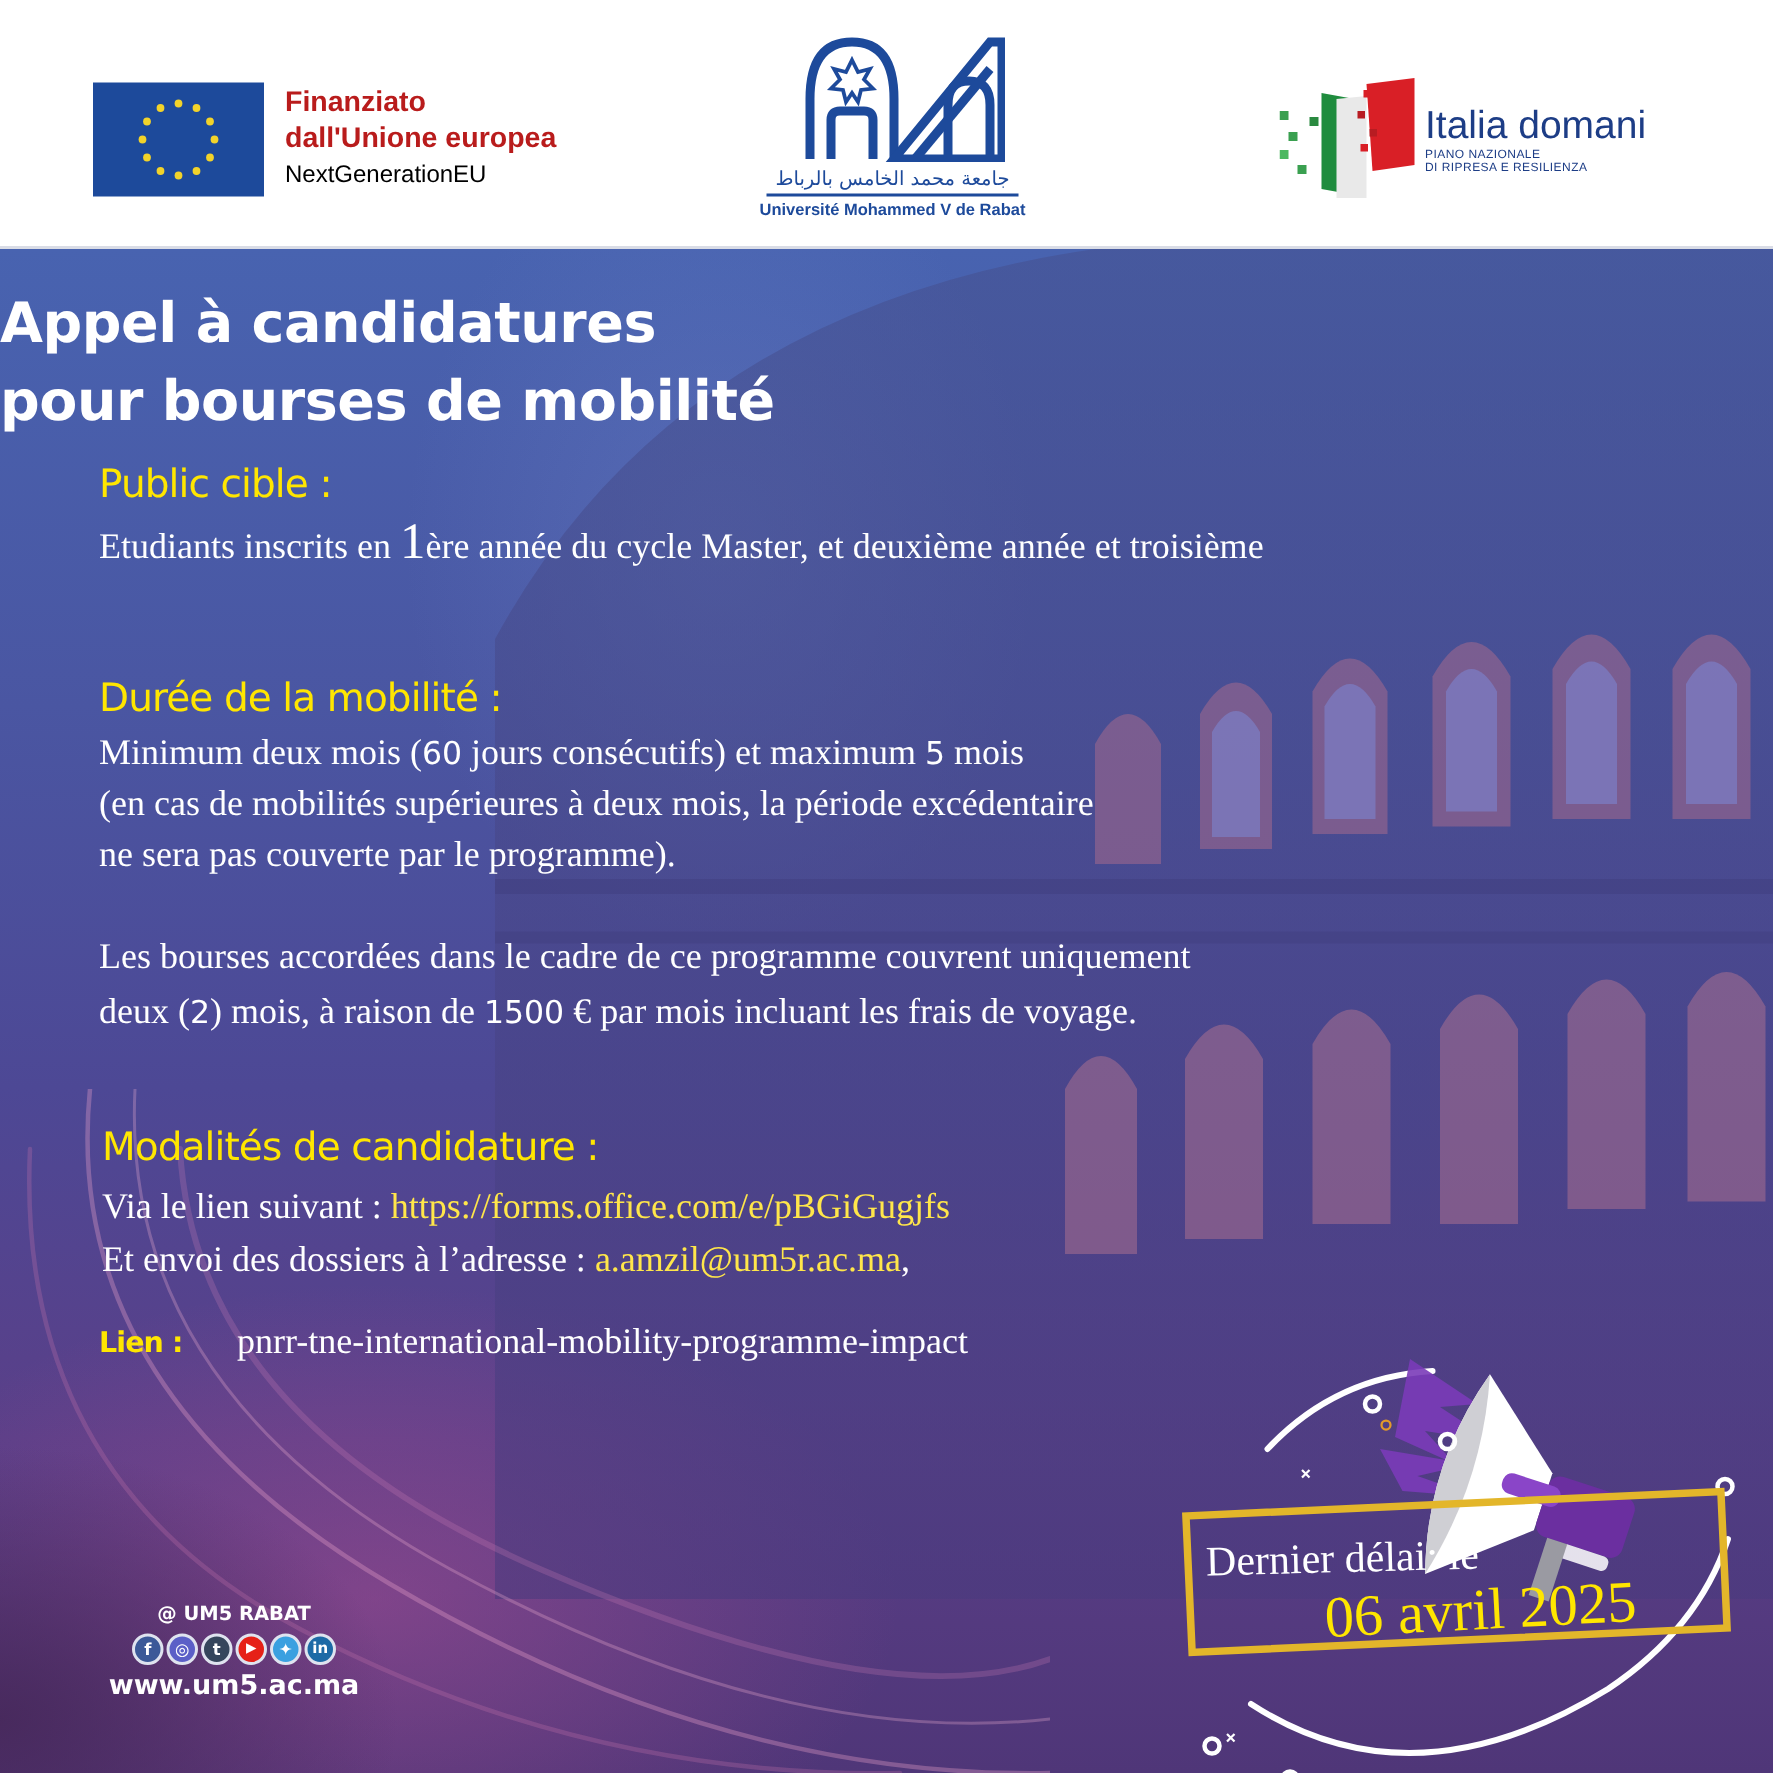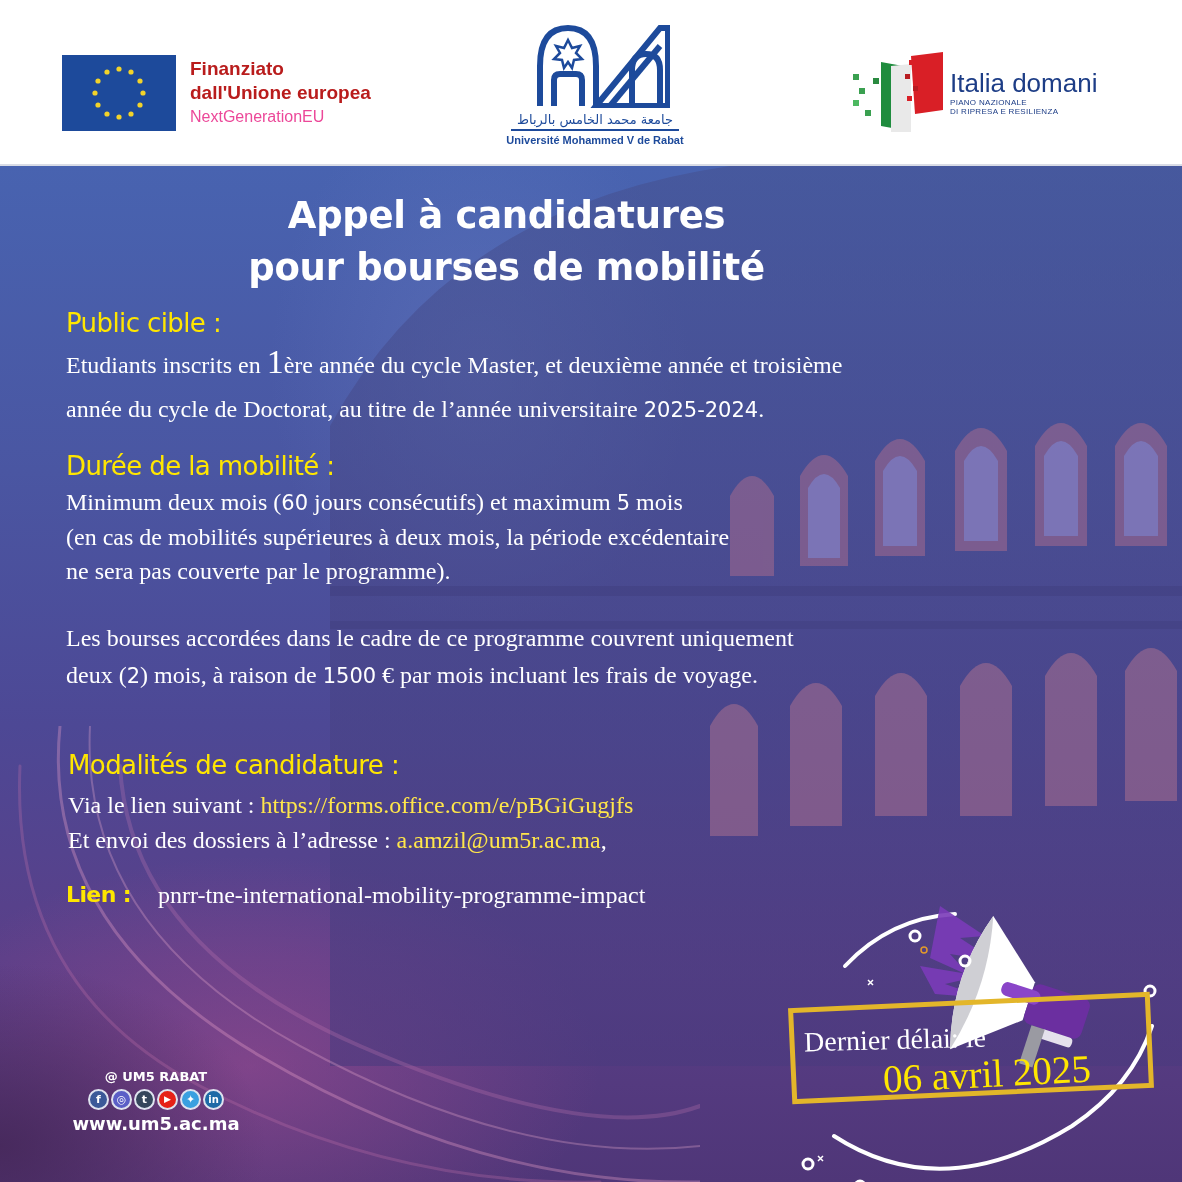--- a/index.html
+++ b/index.html
@@ -10,21 +10,21 @@
     .header {
       position: absolute; left: 0; top: 0; width: 1182px; height: 166px;
       background: #ffffff; border-bottom: 2px solid #d9dce6;
     }
     .eu-logo { position: absolute; left: 62px; top: 55px; display: flex; align-items: center; }
     .eu-flag {
       width: 114px; height: 76px; background: #1d4a9b; position: relative;
     }
     .eu-text { margin-left: 14px; font-family: "Liberation Sans", sans-serif; }
     .eu-line1, .eu-line2 { color: #b91c1c; font-weight: bold; font-size: 19px; line-height: 24px; }
-    .eu-line3 { color: #ec4899; font-size: 16px; line-height: 24px; }
+    .eu-line3 { color: #000000; font-size: 16px; line-height: 24px; }
 
     .um5-logo { position: absolute; left: 490px; top: 18px; width: 210px; height: 140px; text-align: center; }
     .um5-emblem { width: 150px; height: 90px; margin: 0 auto; display: block; }
     .um5-arabic { font-family: "DejaVu Sans", sans-serif; color: #1d4a9b; font-size: 13px; line-height: 16px; border-bottom: 2px solid #1d4a9b; display: inline-block; padding: 0 6px 1px 6px; margin-top: 4px; direction: rtl; }
     .um5-latin { font-family: "Liberation Sans", sans-serif; color: #1d4a9b; font-weight: bold; font-size: 11px; line-height: 14px; margin-top: 2px; }
 
     .italia-logo { position: absolute; left: 853px; top: 52px; display: flex; align-items: center; }
     .italia-mark { width: 95px; height: 80px; position: relative; }
     .italia-text { margin-left: 2px; font-family: "Liberation Sans", sans-serif; }
     .italia-title { color: #1d3d86; font-size: 26px; line-height: 30px; }
@@ -36,40 +36,40 @@
       background:
         radial-gradient(ellipse 380px 260px at 0px 980px, rgba(70,40,90,0.9), rgba(0,0,0,0) 70%),
         radial-gradient(ellipse 500px 300px at 250px 900px, rgba(180,80,150,0.45), rgba(0,0,0,0) 70%),
         radial-gradient(ellipse 300px 400px at 480px 200px, rgba(110,130,200,0.35), rgba(0,0,0,0) 70%),
         linear-gradient(180deg, #4863b0 0%, #4a56a2 30%, #4d4895 55%, #5a3f88 78%, #4f3678 100%);
     }
     .colosseum {
       position: absolute; left: 330px; top: 0; width: 852px; height: 900px;
     }
     .hero-title {
-      position: absolute; left: 0; top: 24px; width: 1013px; text-align: center;
+      position: absolute; left: 0; top: 24px; width: 1013px; text-align: left;
       font-family: "DejaVu Sans", sans-serif; font-weight: bold; color: #ffffff;
       font-size: 37px; line-height: 52px; letter-spacing: -0.3px;
     }
     .section { position: absolute; left: 66px; }
     .section-heading {
       font-family: "DejaVu Sans", sans-serif; font-weight: normal; color: #ffe600;
       font-size: 26px; line-height: 30px; letter-spacing: -0.6px;
     }
     .section-body {
       font-family: "Liberation Serif", serif; color: #ffffff; font-size: 24px; line-height: 34px;
     }
     .num { font-family: "DejaVu Sans", sans-serif; font-size: 21px; }
     .big1 { font-family: "Liberation Serif", serif; font-size: 34px; }
     .yellow-link { color: #ffe64a; }
 
     .lien-row { position: absolute; left: 66px; top: 714px; display: flex; }
     .lien-label {
       font-family: "DejaVu Sans", sans-serif; font-weight: bold; color: #ffe600;
-      font-size: 22px; line-height: 30px; width: 92px; letter-spacing: -0.6px;
+      font-size: 19px; line-height: 30px; width: 92px; letter-spacing: -0.6px;
     }
     .lien-url { font-family: "Liberation Serif", serif; color: #ffffff; font-size: 24px; line-height: 31px; }
 
     
     .social { position: absolute; left: 66px; top: 903px; width: 180px; text-align: center; font-family: "DejaVu Sans", sans-serif; color: #fff; }
     .social-handle { font-size: 13px; font-weight: bold; line-height: 16px; }
     .social-icons { display: flex; justify-content: center; gap: 2px; margin: 4px 0 3px 0; }
     .sicon {
       width: 21px; height: 21px; border-radius: 50%; border: 2px solid #dfe3ef;
       display: flex; align-items: center; justify-content: center; color: #fff;
@@ -210,21 +210,20 @@
 
   <div class="hero-title">
     <div>Appel à candidatures</div>
     <div>pour  bourses de mobilité</div>
   </div>
 
   <div class="section" style="top:142px;">
     <div class="section-heading">Public cible :</div>
     <div class="section-body" style="line-height:44px; margin-top:2px;">
       <div><span>Etudiants inscrits en </span><span class="big1">1</span><span>ère année du cycle Master, et deuxième année et troisième</span></div>
-      <div><span>année du cycle de Doctorat, au titre de l’année universitaire </span><span class="num">2025-2024</span><span>.</span></div>
     </div>
   </div>
 
   <div class="section" style="top:285px;">
     <div class="section-heading">Durée de la mobilité :</div>
     <div class="section-body" style="margin-top:4px;">
       <div><span>Minimum deux mois (</span><span class="num">60</span><span> jours consécutifs) et maximum </span><span class="num">5</span><span> mois</span></div>
       <div>(en cas de mobilités supérieures à deux mois, la période excédentaire</div>
       <div>ne sera pas couverte par le programme).</div>
     </div>

